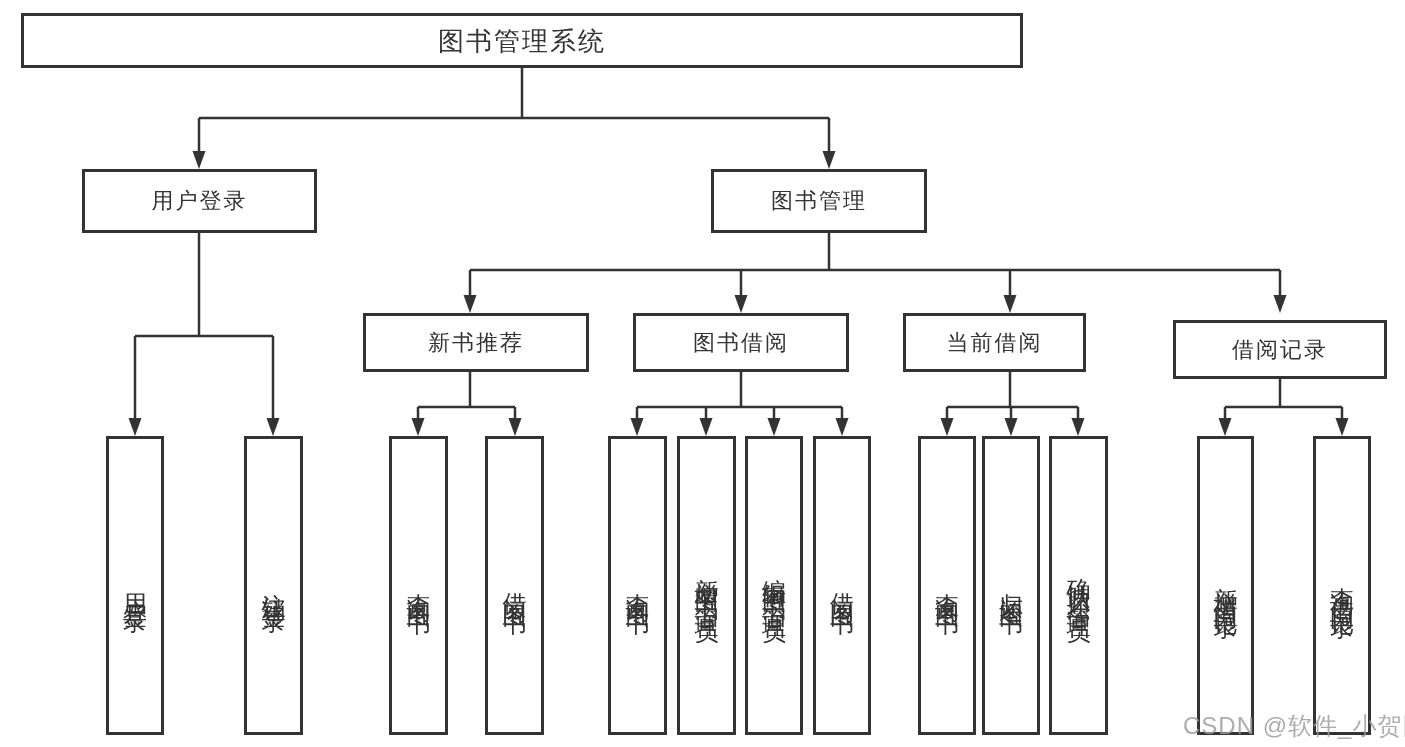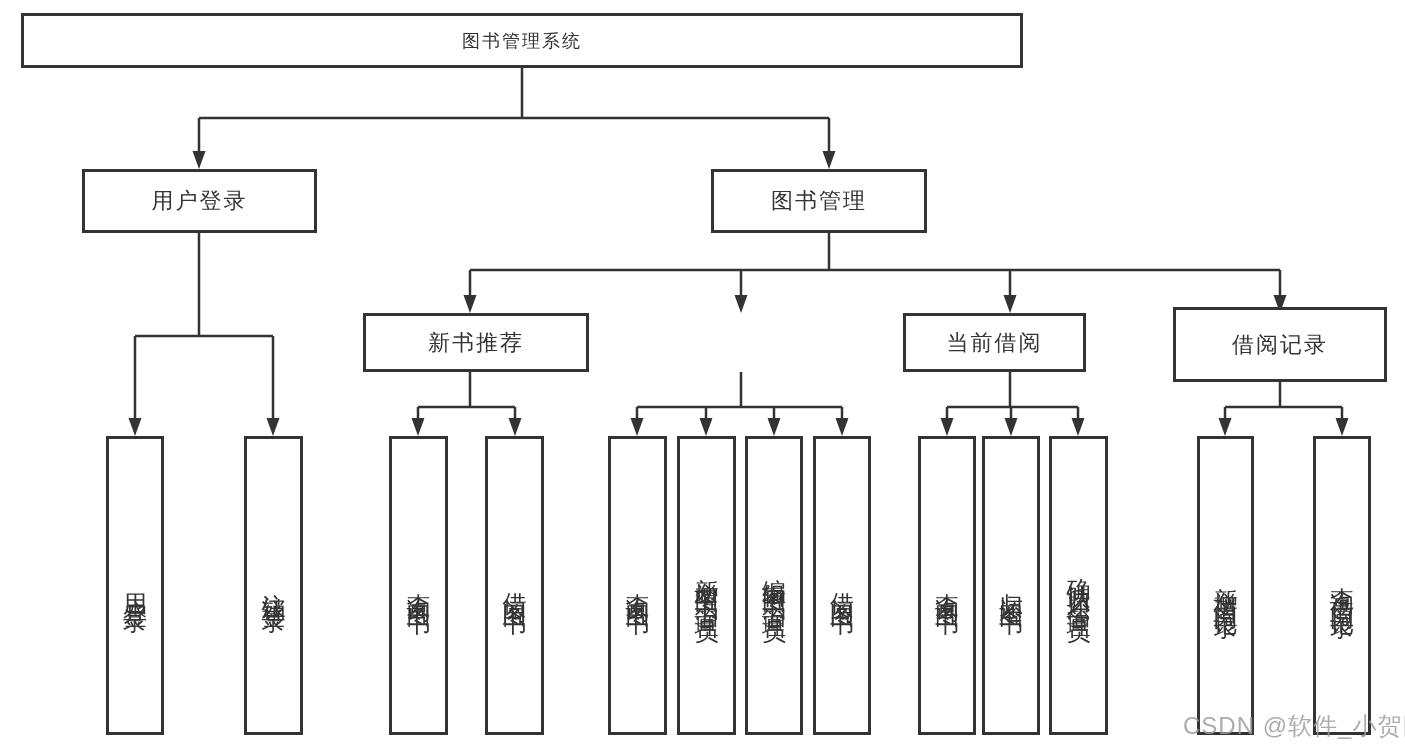--- a/index.html
+++ b/index.html
@@ -29,21 +29,21 @@
     color: #333333;
     display: flex;
     align-items: center;
     justify-content: center;
     text-align: center;
     z-index: 2;
     font-size: 22px;
     letter-spacing: 2px;
     line-height: 1;
   }
-  .node.root { font-size: 18px; }
+  .node.root { font-size: 26px; }
   .leaf {
     writing-mode: vertical-rl;
     font-size: 24px;
     letter-spacing: 6px;
     line-height: 1;
   }
   .watermark {
     position: absolute;
     left: 1183px;
     top: 710px;
@@ -124,22 +124,23 @@
       <polygon points="1335.5,418 1348.5,418 1342,436"></polygon>
     </g>
   </svg>
 
   <div class="node root" style="left:21px; top:13px; width:1002px; height:55px;">图书管理系统</div>
 
   <div class="node" style="left:82px; top:169px; width:235px; height:64px;">用户登录</div>
   <div class="node" style="left:711px; top:169px; width:216px; height:64px;">图书管理</div>
 
   <div class="node" style="left:363px; top:313px; width:226px; height:59px;">新书推荐</div>
+  <div class="node" style="left:633px; top:313px; width:216px; height:59px;">图书借阅</div>
   <div class="node" style="left:903px; top:313px; width:183px; height:59px;">当前借阅</div>
-  <div class="node" style="left:1173px; top:307px; width:214px; height:75px;">借阅记录</div>
+  <div class="node" style="left:1173px; top:320px; width:214px; height:59px;">借阅记录</div>
 
   <div class="node leaf" style="left:106px; top:436px; width:58px; height:299px;">用户登录</div>
   <div class="node leaf" style="left:244px; top:436px; width:59px; height:299px;">注销登录</div>
 
   <div class="node leaf" style="left:389px; top:436px; width:59px; height:299px;">查询图书</div>
   <div class="node leaf" style="left:485px; top:436px; width:59px; height:299px;">借阅图书</div>
 
   <div class="node leaf" style="left:608px; top:436px; width:59px; height:299px;">查询图书</div>
   <div class="node leaf" style="left:677px; top:436px; width:59px; height:299px;">新增图书（管理员）</div>
   <div class="node leaf" style="left:745px; top:436px; width:58px; height:299px;">编辑图书（管理员）</div>

